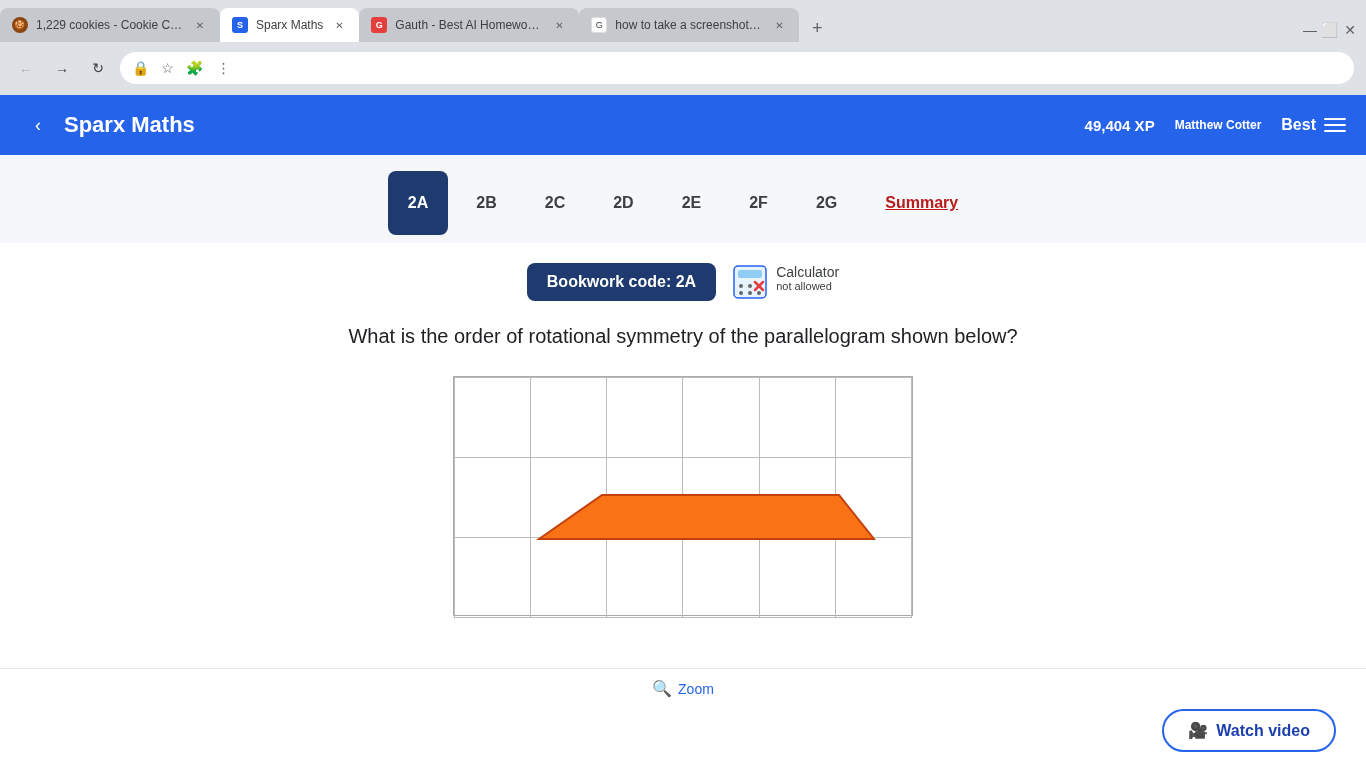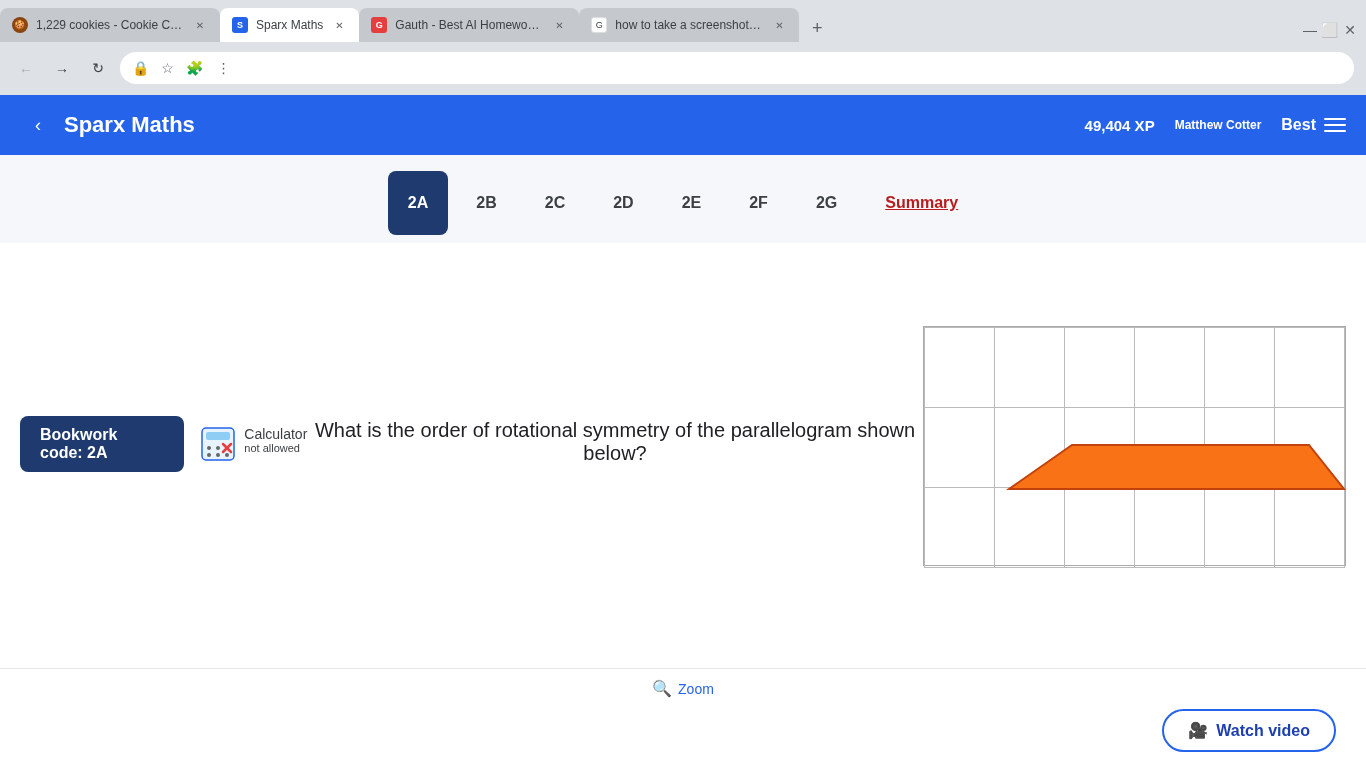--- a/index.html
+++ b/index.html
@@ -40,21 +40,21 @@
     .hamburger { display: flex; flex-direction: column; gap: 4px; }
     .hamburger span { display: block; width: 22px; height: 2px; background: white; border-radius: 2px; }
 
     
     .tabs-row { display: flex; align-items: center; justify-content: center; gap: 8px; padding: 16px 0 8px; background: #f5f7fa; }
     .tab-item { padding: 23px 20px; border-radius: 8px; font-size: 16px; font-weight: 600; cursor: pointer; color: #3c4043; }
     .tab-item.active { background: #1e3a6e; color: white; }
     .tab-item.summary { color: #b91c1c; background: none; text-decoration: underline; }
 
     
-    .main-content { flex: 1; overflow-y: auto; padding: 20px; display: flex; flex-direction: row; align-items: center; }
+    .main-content { flex: 1; overflow-y: auto; padding: 20px; display: flex; flex-direction: column; align-items: center; }
     .bookwork-row { display: flex; align-items: center; gap: 16px; margin-bottom: 24px; }
     .bookwork-badge { background: #1e3a6e; color: white; border-radius: 8px; padding: 10px 20px; font-size: 16px; font-weight: 600; }
     .calc-badge { display: flex; align-items: flex-start; gap: 8px; font-size: 14px; color: #3c4043; }
     .question-text { font-size: 20px; color: #202124; margin-bottom: 28px; text-align: center; }
 
     
     .diagram-container { border: 1.5px solid #aaa; margin-bottom: 20px; position: relative; }
     .grid-table { border-collapse: collapse; }
     .grid-table td { width: 80px; height: 80px; border: 1px solid #bbb; }
 

